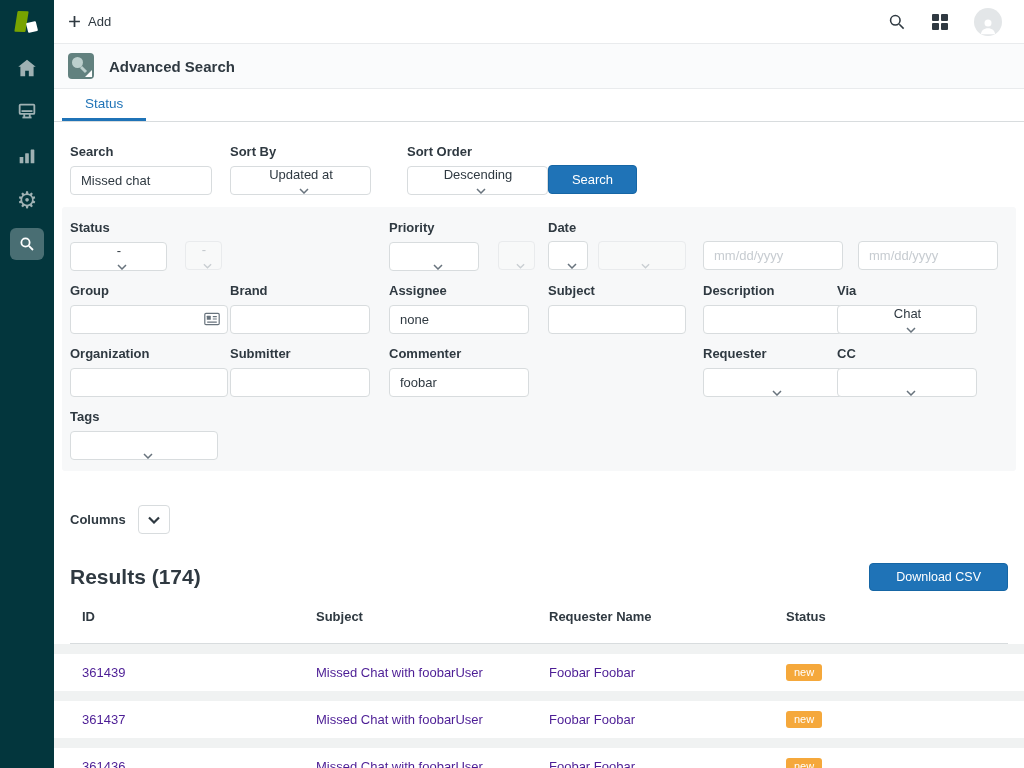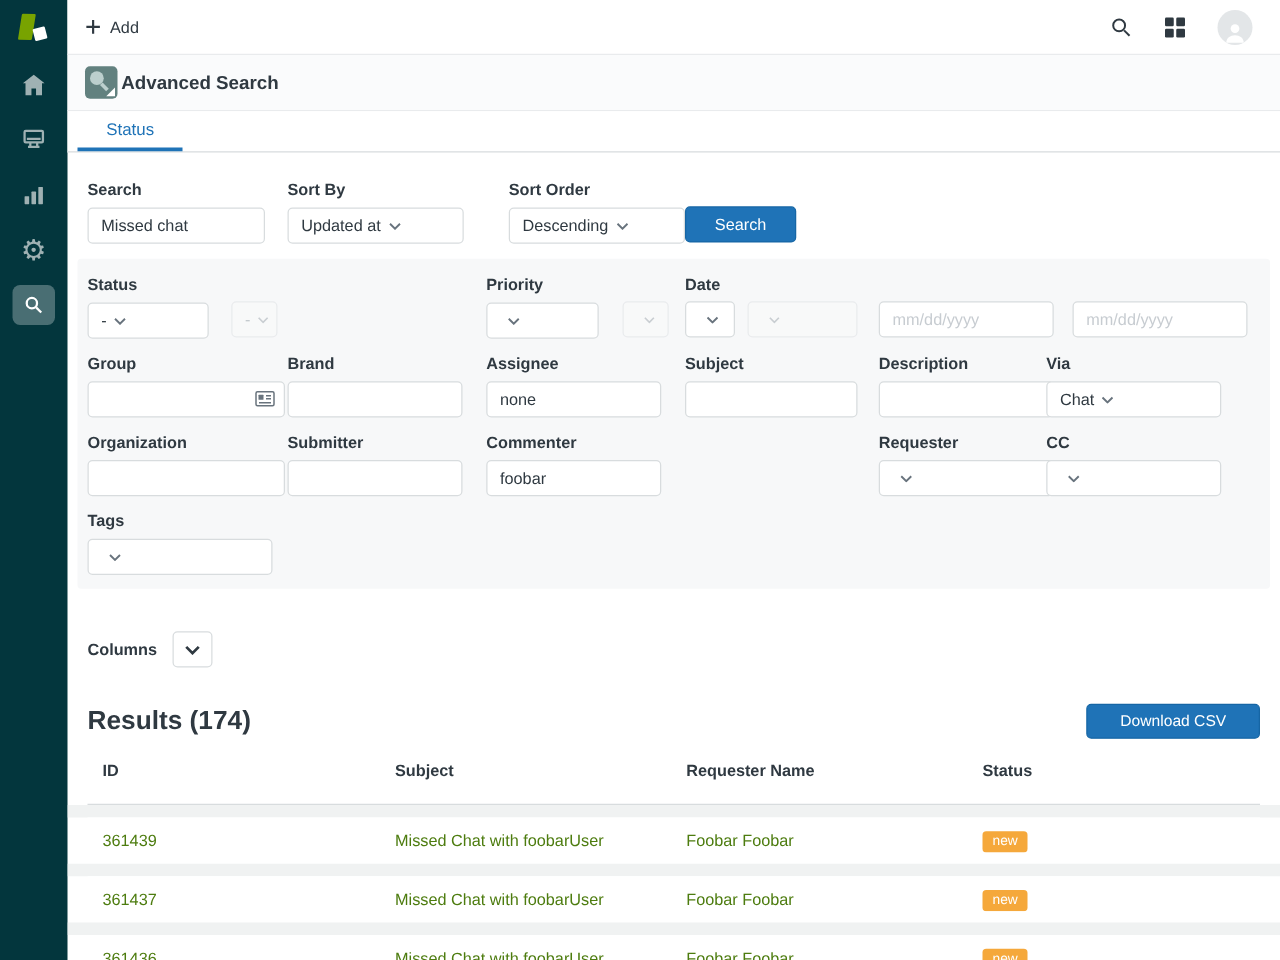--- a/index.html
+++ b/index.html
@@ -21,37 +21,37 @@
   .main { flex:1; display:flex; flex-direction:column; min-width:0; }
 
   .topbar { height:44px; flex:none; border-bottom:1px solid #e9ebed; display:flex; align-items:center; padding:0 22px 0 14px; background:#fff; }
   .add-btn { display:flex; align-items:center; gap:7px; cursor:pointer; font-size:13px; color:#2f3941; }
   .topbar .spacer { flex:1; }
   .top-icon { margin-left:26px; display:flex; align-items:center; justify-content:center; cursor:pointer; color:#2f3941; }
   .grid-icon { display:grid; grid-template-columns:7px 7px; grid-template-rows:7px 7px; gap:2px; }
   .grid-icon div { background:#2f3941; border-radius:1px; }
   .avatar { width:28px; height:28px; border-radius:50%; background:#e3e6e8; display:flex; align-items:flex-end; justify-content:center; overflow:hidden; }
 
-  .pagehead { height:45px; flex:none; background:#fafbfc; border-bottom:1px solid #e9ebed; display:flex; align-items:center; gap:3px; padding-left:14px; }
+  .pagehead { height:45px; flex:none; background:#fafbfc; border-bottom:1px solid #e9ebed; display:flex; align-items:center; gap:15px; padding-left:14px; }
   .hdr-icon { width:26px; height:26px; border-radius:4px; background:#62817f; position:relative; flex:none; }
   .hdr-icon .lens { position:absolute; left:4px; top:4px; width:11px; height:11px; border-radius:50%; background:#bccfcd; }
   .hdr-icon .handle { position:absolute; left:14px; top:13px; width:3px; height:7px; background:#bccfcd; transform:rotate(-45deg); }
   .hdr-icon .corner { position:absolute; right:2px; bottom:2px; width:0; height:0; border-left:7px solid transparent; border-bottom:7px solid #fff; }
   .page-title { font-size:15px; font-weight:bold; }
 
   .tabsrow { height:33px; flex:none; border-bottom:1px solid #d8dcde; display:flex; align-items:stretch; background:#fff; }
   .tab { margin-left:8px; padding:0 23px; display:flex; align-items:center; color:#1f73b7; font-size:13.5px; border-bottom:3px solid #1f73b7; cursor:pointer; }
 
   .content { flex:1; padding:0 16px; overflow:hidden; }
 
   .field-label { font-size:13px; font-weight:bold; margin-bottom:7px; display:block; }
   .txt, .sel { height:29px; border:1px solid #d8dcde; border-radius:4px; background:#fff; font-size:13px; color:#2f3941; font-family:"Liberation Sans",sans-serif; }
   .txt { width:100%; padding:0 10px; outline:none; }
   .txt::placeholder { color:#c7ccd1; }
-  .sel { display:flex; align-items:center; padding:0 9px 0 10px; cursor:pointer; }
+  .sel { display:flex; align-items:center; justify-content:space-between; padding:0 9px 0 10px; cursor:pointer;flex-direction:column; }
   .sel .chev { color:#68737d; flex:none; margin-left:6px; }
   .sel.disabled, .txt.disabled { background:#f8f9f9; border-color:#e9ebed; color:#c2c8cc; cursor:default; }
   .sel.disabled .chev { color:#c9ced2; }
 
   
   .searchrow { position:relative; height:51px; margin-top:22px; }
   .fcol { position:absolute; top:0; }
   .searchrow .fcol, .frow .fcol { display:block; }
 
   .l0{left:0} .l1{left:160px} .l2{left:319px} .l3{left:478px} .l4{left:633px} .l5{left:767px}
@@ -83,21 +83,21 @@
   .resultsrow { margin-top:29px; display:flex; align-items:center; justify-content:space-between; }
   .results-title { font-size:21px; font-weight:bold; }
   .download-btn { height:28px; padding:0 26px; font-size:12.5px; }
 
   
   .thead { display:grid; grid-template-columns:234px 233px 237px 1fr; padding:18px 0 19px; border-bottom:1px solid #d8dcde; }
   .thead .hcell { padding-left:12px; font-weight:bold; font-size:13px; }
   .gap { height:10px; background:#f0f2f2; margin:0 -16px; }
   .trow { display:grid; grid-template-columns:234px 233px 237px 1fr; height:37px; align-items:center; background:#fff; }
   .trow .cell { padding-left:12px; overflow:hidden; white-space:nowrap; }
-  .tlink { color:#4d7c0f; text-decoration:none; cursor:pointer; font-size:13px; }
+  .tlink { color:#4c1d95; text-decoration:none; cursor:pointer; font-size:13px; }
   .badge { display:inline-block; background:#f5a83b; color:#fff; font-size:11px; padding:3px 8px; border-radius:3px; line-height:1; }
 
   svg { display:block; }
 </style>
 </head>
 <body>
 
 <div class="app">
 
   <div class="sidebar">

